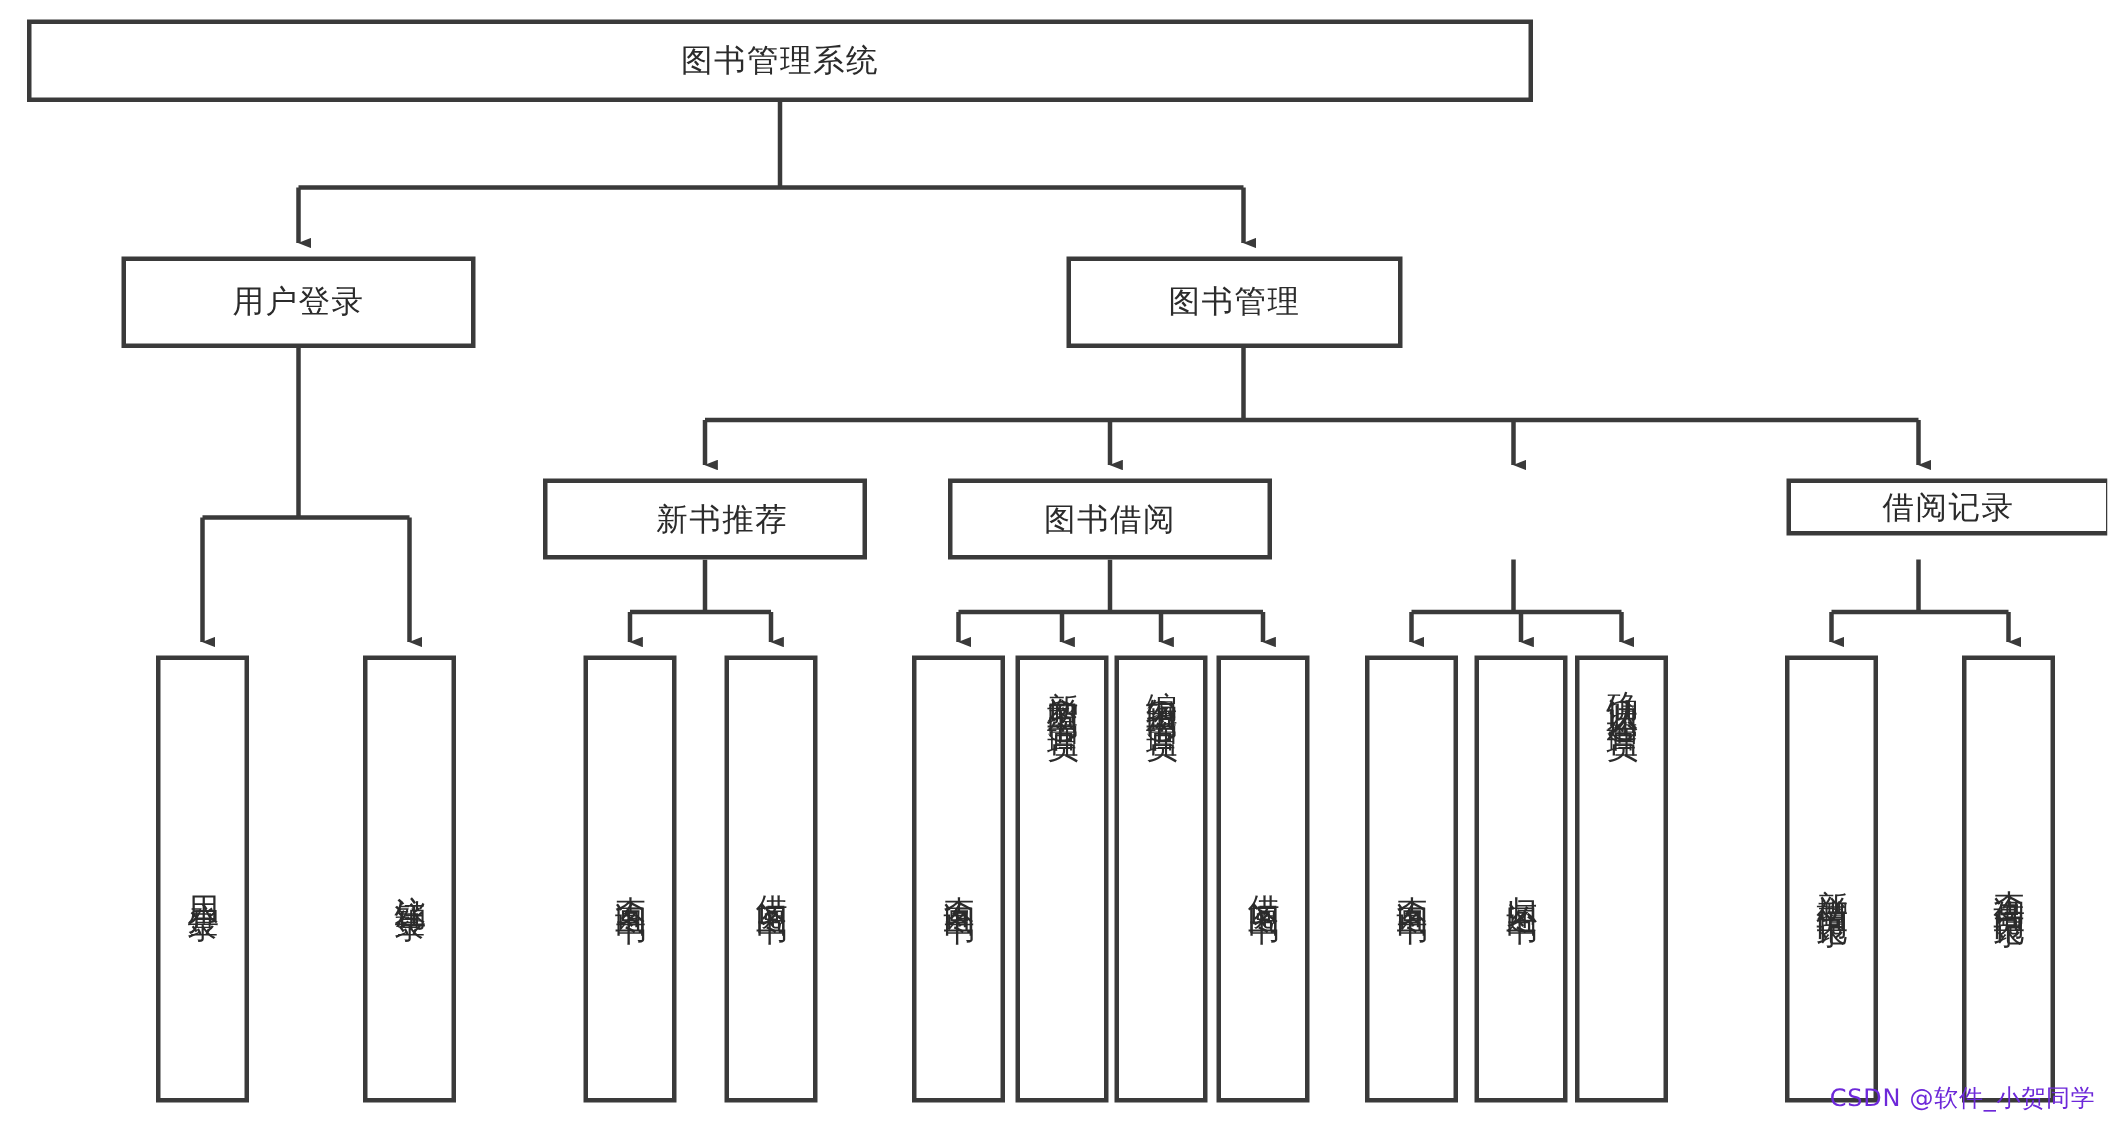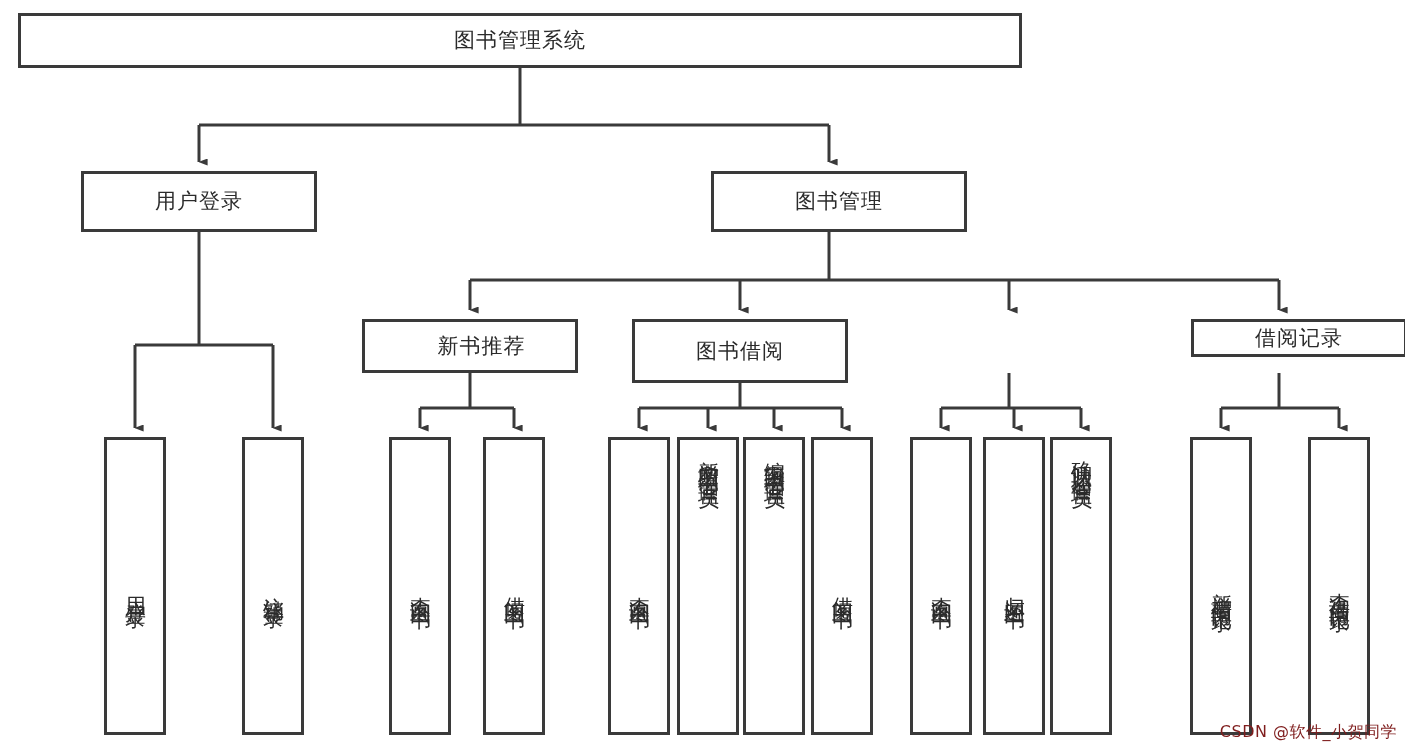--- a/index.html
+++ b/index.html
@@ -59,21 +59,21 @@
     line-height: 1;
   }
   .node.leaf.centered {
     align-items: center;
   }
   .watermark {
     position: absolute;
     right: 8px;
     bottom: 4px;
     font-size: 16px;
-    color: #7f1d1d;
+    color: #6d28d9;
     white-space: nowrap;
     letter-spacing: 0.5px;
   }
 </style>
 </head>
 <body>
 
 <div id="diagram-root">
 
   <svg class="connectors" viewBox="0 0 1405 747" xmlns="http://www.w3.org/2000/svg">
@@ -119,28 +119,28 @@
       </g>
   </svg>
 
   <div class="node root" id="node-root" style="left: 18px; top: 13px; width: 1004px; height: 55px;">
     <span class="node-label">图书管理系统</span>
   </div>
 
   <div class="node" id="node-user-login" style="left: 81px; top: 171px; width: 236px; height: 61px;">
     <span class="node-label">用户登录</span>
   </div>
-  <div class="node" id="node-book-manage" style="left: 711px; top: 171px; width: 256px; height: 61px;">
+  <div class="node" id="node-book-manage" style="left: 711px; top: 171px; width: 224px; height: 61px;">
     <span class="node-label">图书管理</span>
   </div>
 
   <div class="node" id="node-new-book-recommend" style="left: 362px; top: 319px; width: 216px; height: 54px; padding-left: 23px;">
     <span class="node-label">新书推荐</span>
   </div>
-  <div class="node" id="node-book-borrow" style="left: 632px; top: 319px; width: 216px; height: 64px; text-align: right;">
+  <div class="node" id="node-book-borrow" style="left: 632px; top: 319px; width: 216px; height: 54px; text-align: right;">
     <span class="node-label">图书借阅</span>
   </div>
   <div class="node" id="node-borrow-record" style="left: 1191px; top: 319px; width: 216px; height: 38px;">
     <span class="node-label">借阅记录</span>
   </div>
 
   <div id="leaf-layer">
       <div class="node leaf centered" id="node-leaf-user-login" style="left: 104px; top: 437px; width: 62px; height: 298px;">
         <span class="node-label">用户登录</span>
       </div>

